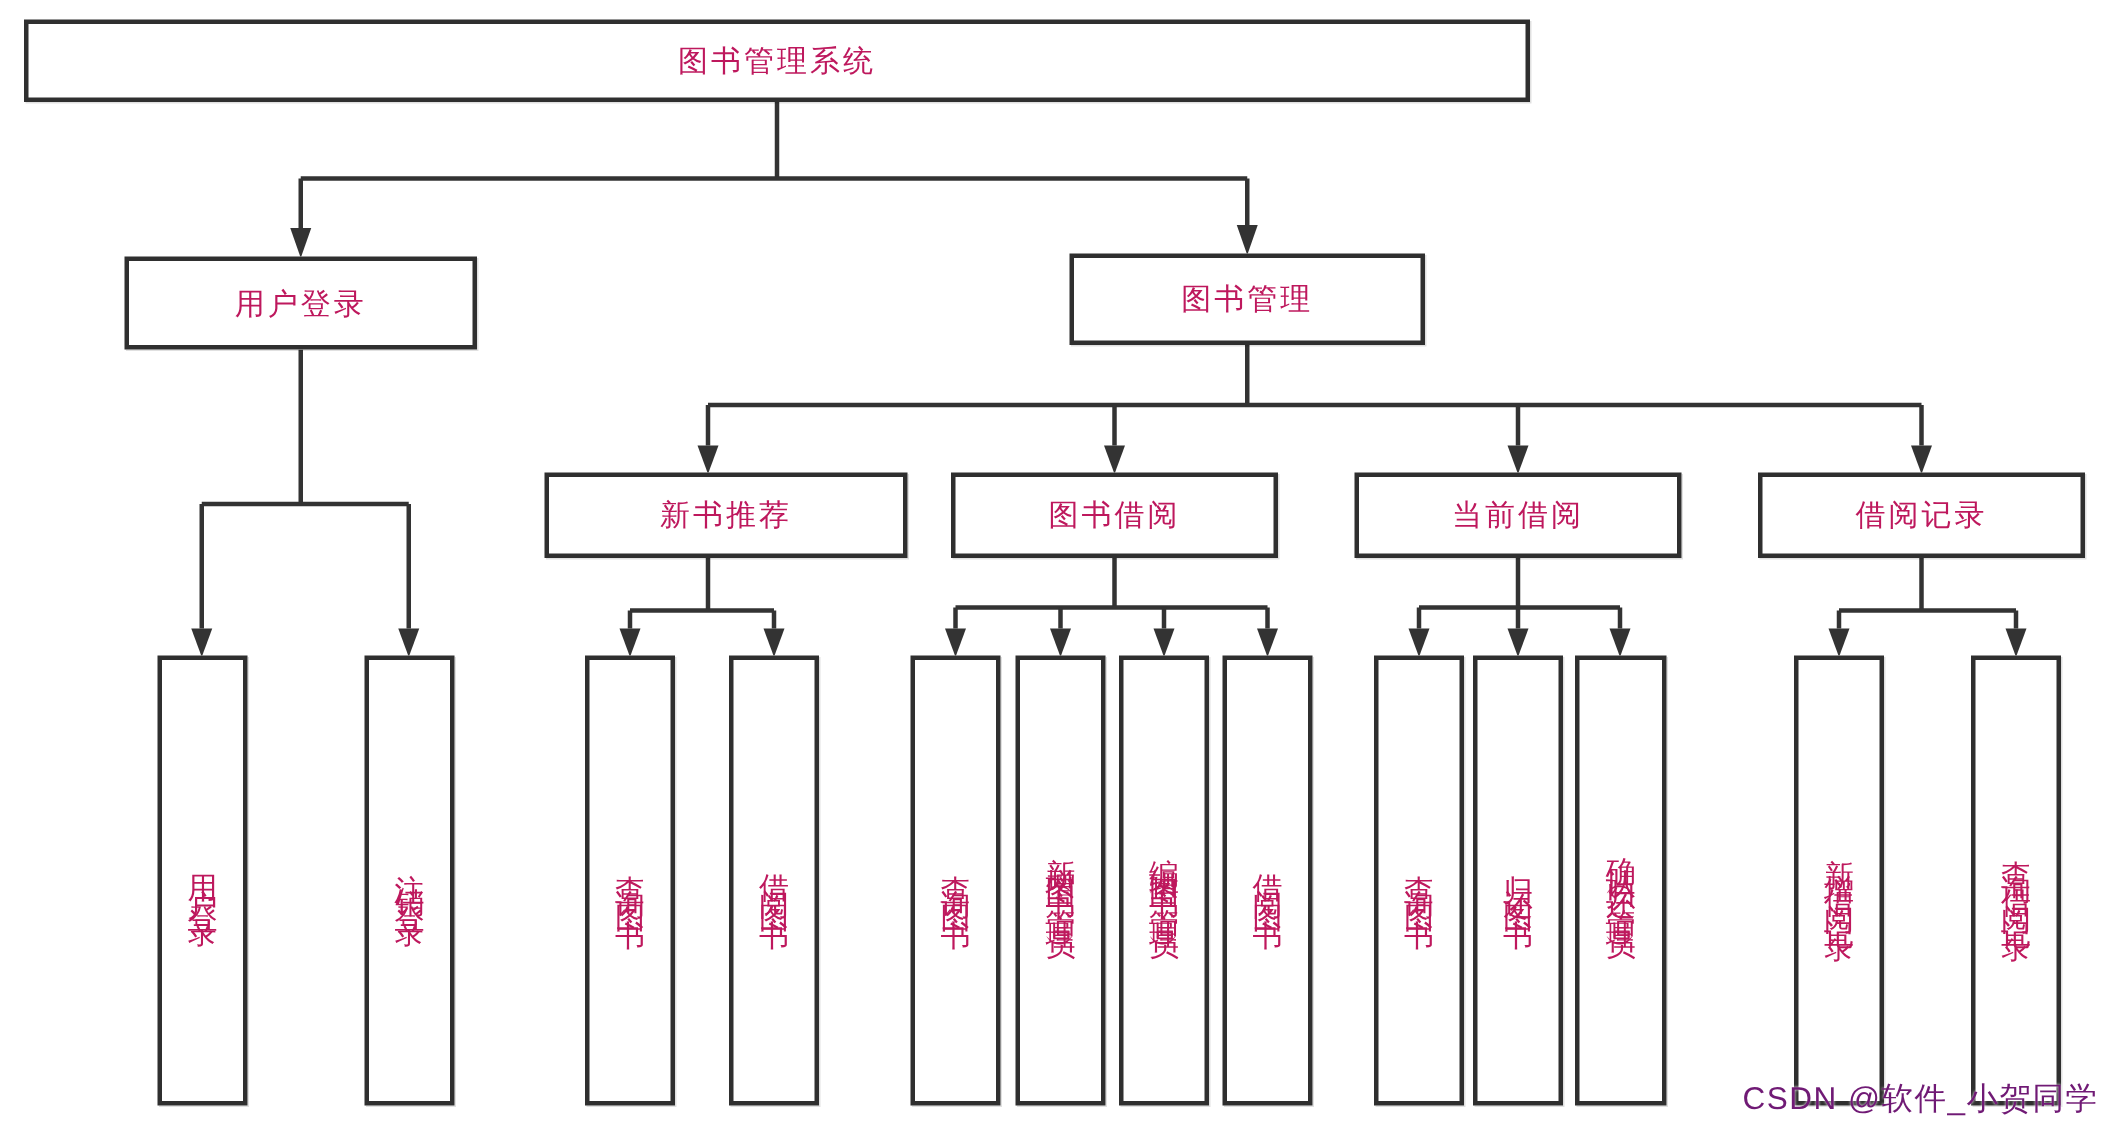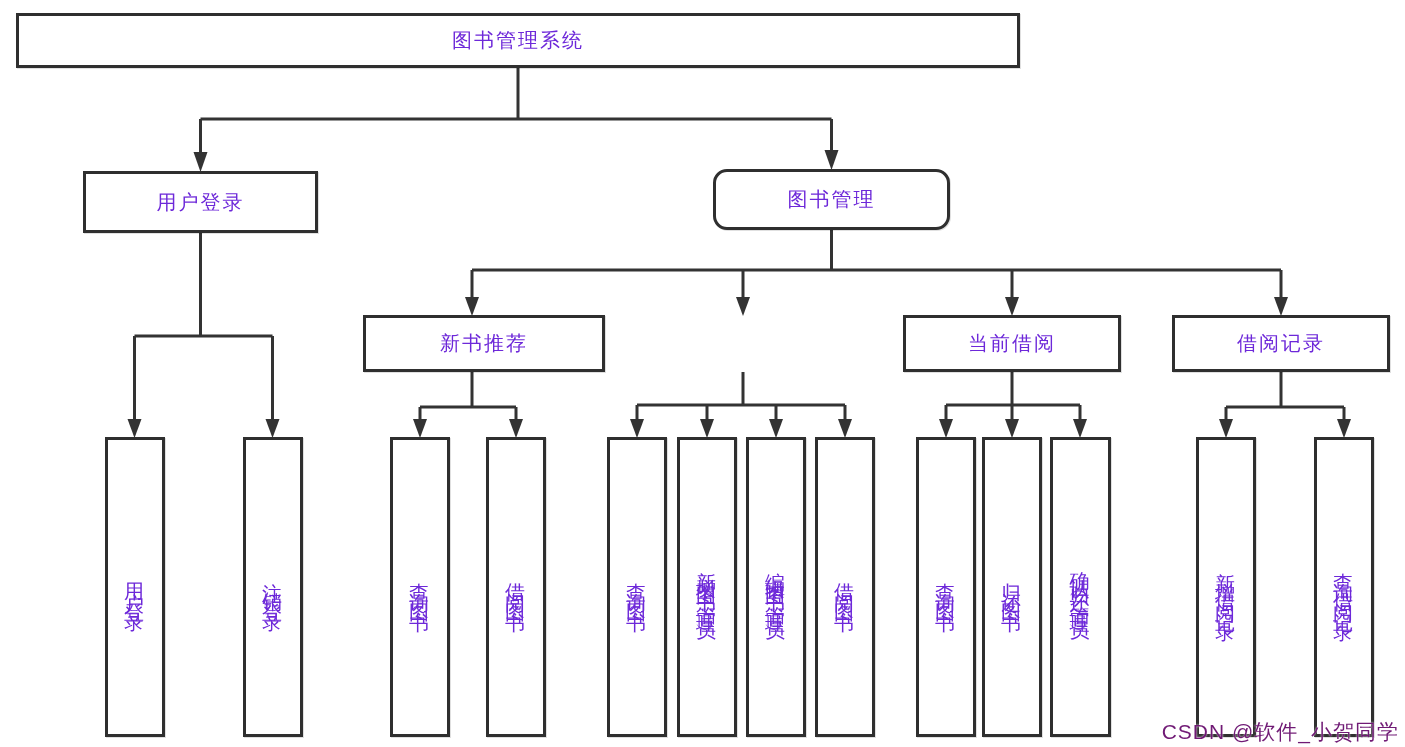--- a/index.html
+++ b/index.html
@@ -19,38 +19,38 @@
   .connectors path { stroke: #333333; stroke-width: 3; fill: none; }
   .connectors polygon { fill: #333333; stroke: none; }
   .node {
     position: absolute;
     box-sizing: border-box;
     border: 3px solid #2f2f2f;
     background: #ffffff;
     display: flex;
     align-items: center;
     justify-content: center;
-    color: #6d28d9;
+    color: #be185d;
     font-size: 20px;
     letter-spacing: 2px;
     box-shadow: 1px 1px 0 rgba(0,0,0,0.12);
   }
   .node.leaf span {
     writing-mode: vertical-rl;
     text-orientation: mixed;
     letter-spacing: 10px;
     font-size: 20px;
   }
   .node.leaf.dense span {
     letter-spacing: 7px;
   }
   
   .n-root  { left: 16px;  top: 13px;  width: 1004px; height: 55px; }
   .n-login { left: 83px;  top: 171px; width: 235px;  height: 62px; }
-  .n-mgmt  { left: 713px; top: 169px; width: 237px;  height: 61px; border-radius: 14px; }
+  .n-mgmt  { left: 713px; top: 169px; width: 237px;  height: 61px; }
   .n-nb    { left: 363px; top: 315px; width: 242px;  height: 57px; }
   .n-bb    { left: 634px; top: 315px; width: 218px;  height: 57px; }
   .n-cb    { left: 903px; top: 315px; width: 218px;  height: 57px; }
   .n-br    { left: 1172px; top: 315px; width: 218px; height: 57px; }
   .leaf    { top: 437px; width: 60px; height: 300px; }
   .n-l1  { left: 105px; }
   .n-l2  { left: 243px; }
   .n-l3  { left: 390px; }
   .n-l4  { left: 486px; }
   .n-l5  { left: 607px; }
@@ -161,20 +161,23 @@
   <div class="node n-login">
     <span>用户登录</span>
   </div>
   <div class="node n-mgmt">
     <span>图书管理</span>
   </div>
 
   <div class="node n-nb">
     <span>新书推荐</span>
   </div>
+  <div class="node n-bb">
+    <span>图书借阅</span>
+  </div>
   <div class="node n-cb">
     <span>当前借阅</span>
   </div>
   <div class="node n-br">
     <span>借阅记录</span>
   </div>
 
   <div class="node leaf n-l1">
     <span>用户登录</span>
   </div>

